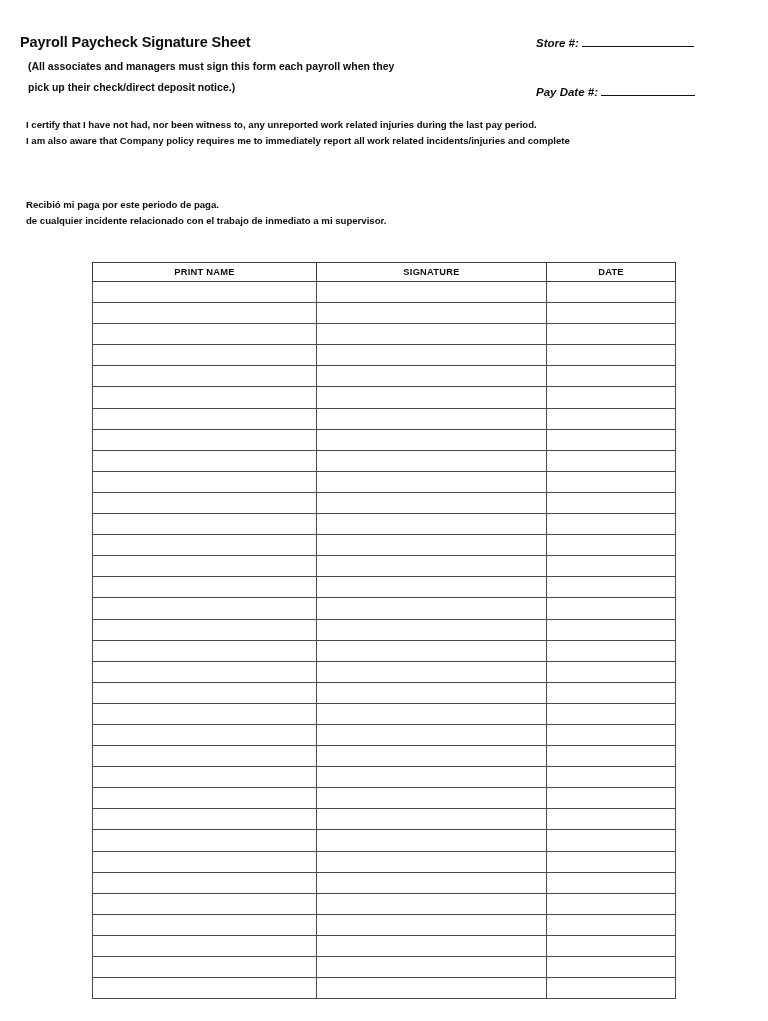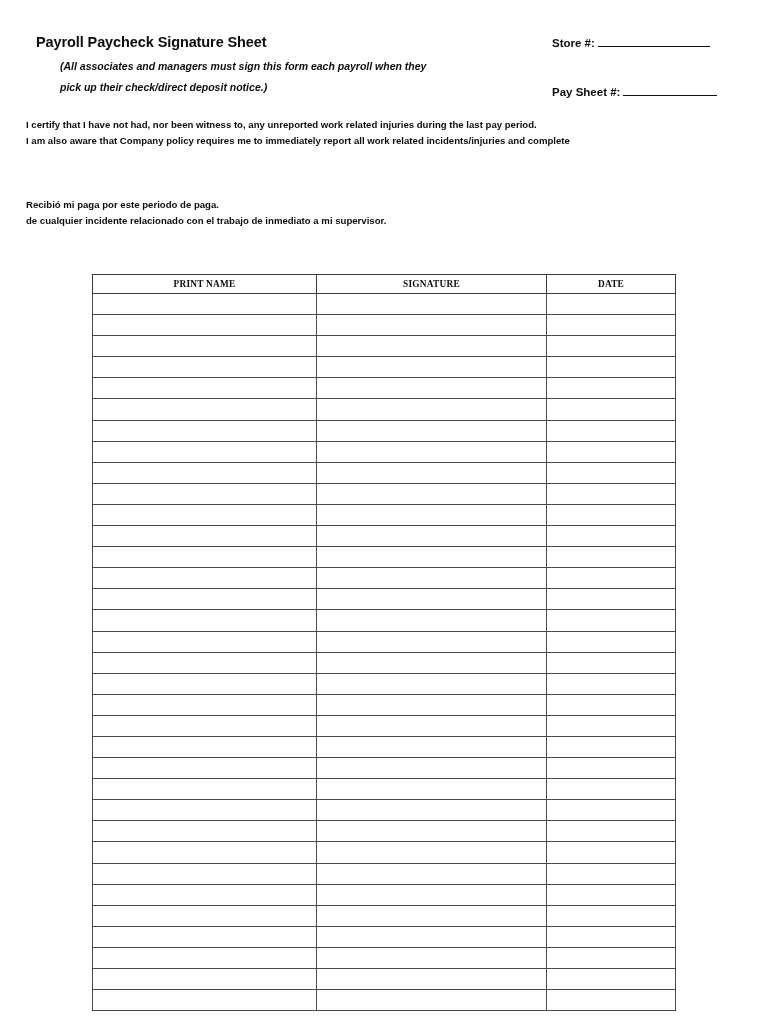--- a/index.html
+++ b/index.html
@@ -18,60 +18,59 @@
   .page {
     position: relative;
     width: 768px;
     height: 1021px;
     box-sizing: border-box;
   }
 
   
   .header-block {
     position: absolute;
-    left: 36px;
+    left: 20px;
     top: 32px;
     width: 716px;
   }
   .title-row {
     display: flex;
     align-items: flex-start;
     justify-content: space-between;
   }
   .title-left { width: 470px; }
   .doc-title {
     font-size: 14.5px;
     font-weight: bold;
     line-height: 20px;
     letter-spacing: -0.1px;
     white-space: nowrap;
   }
   .doc-subtitle {
     font-size: 10.5px;
     font-weight: bold;
-    font-style: italic;
     line-height: 21px;
-    margin-left: 24px;
+    margin-left: 8px;
     margin-top: 4px;
   }
   .doc-subtitle .sub-line { display: block; white-space: nowrap; }
 
   .fields {
     width: 200px;
     padding-top: 3px;
   }
   .field-row {
     font-size: 11.5px;
     font-weight: bold;
     white-space: nowrap;
     display: flex;
     align-items: baseline;
   }
   .field-row.second { margin-top: 35px; }
-  .field-label { margin-right: 3px; }
+  .field-label { margin-right: 3px; font-style: italic; }
   .field-blank {
     display: inline-block;
     border-bottom: 1.6px solid #111;
     height: 11px;
   }
   .blank-store { width: 112px; }
   .blank-paydate { width: 94px; }
 
   
   .statement {
@@ -83,23 +82,22 @@
     white-space: nowrap;
   }
   .statement-en { top: 117px; }
   .statement-es { top: 197px; }
   .statement .line { display: block; }
 
   
   .sig-table-wrap {
     position: absolute;
     left: 92px;
-    top: 274px;
+    top: 262px;
     width: 583px;
-    font-family: Liberation Serif, serif;
   }
   table.sig-table {
     border-collapse: collapse;
     table-layout: fixed;
     width: 583px;
     border: 1.7px solid #3b3b3b;
   }
   table.sig-table col.c-name { width: 224px; }
   table.sig-table col.c-sign { width: 230px; }
   table.sig-table col.c-date { width: 129px; }
@@ -135,21 +133,21 @@
           <span class="sub-line">pick up their check/direct deposit notice.)</span>
         </div>
       </div>
 
       <div class="fields">
         <div class="field-row">
           <span class="field-label">Store #:</span>
           <span class="field-blank blank-store" placeholder=""></span>
         </div>
         <div class="field-row second">
-          <span class="field-label">Pay Sheet #:</span>
+          <span class="field-label">Pay Date #:</span>
           <span class="field-blank blank-paydate" placeholder=""></span>
         </div>
       </div>
 
     </div>
   </div>
 
   <div class="statement statement-en">
     <span class="line">I certify that I have not had, nor been witness to, any unreported work related injuries during the last pay period.</span>
     <span class="line">I am also aware that Company policy requires me to immediately report all work related incidents/injuries and complete</span>

